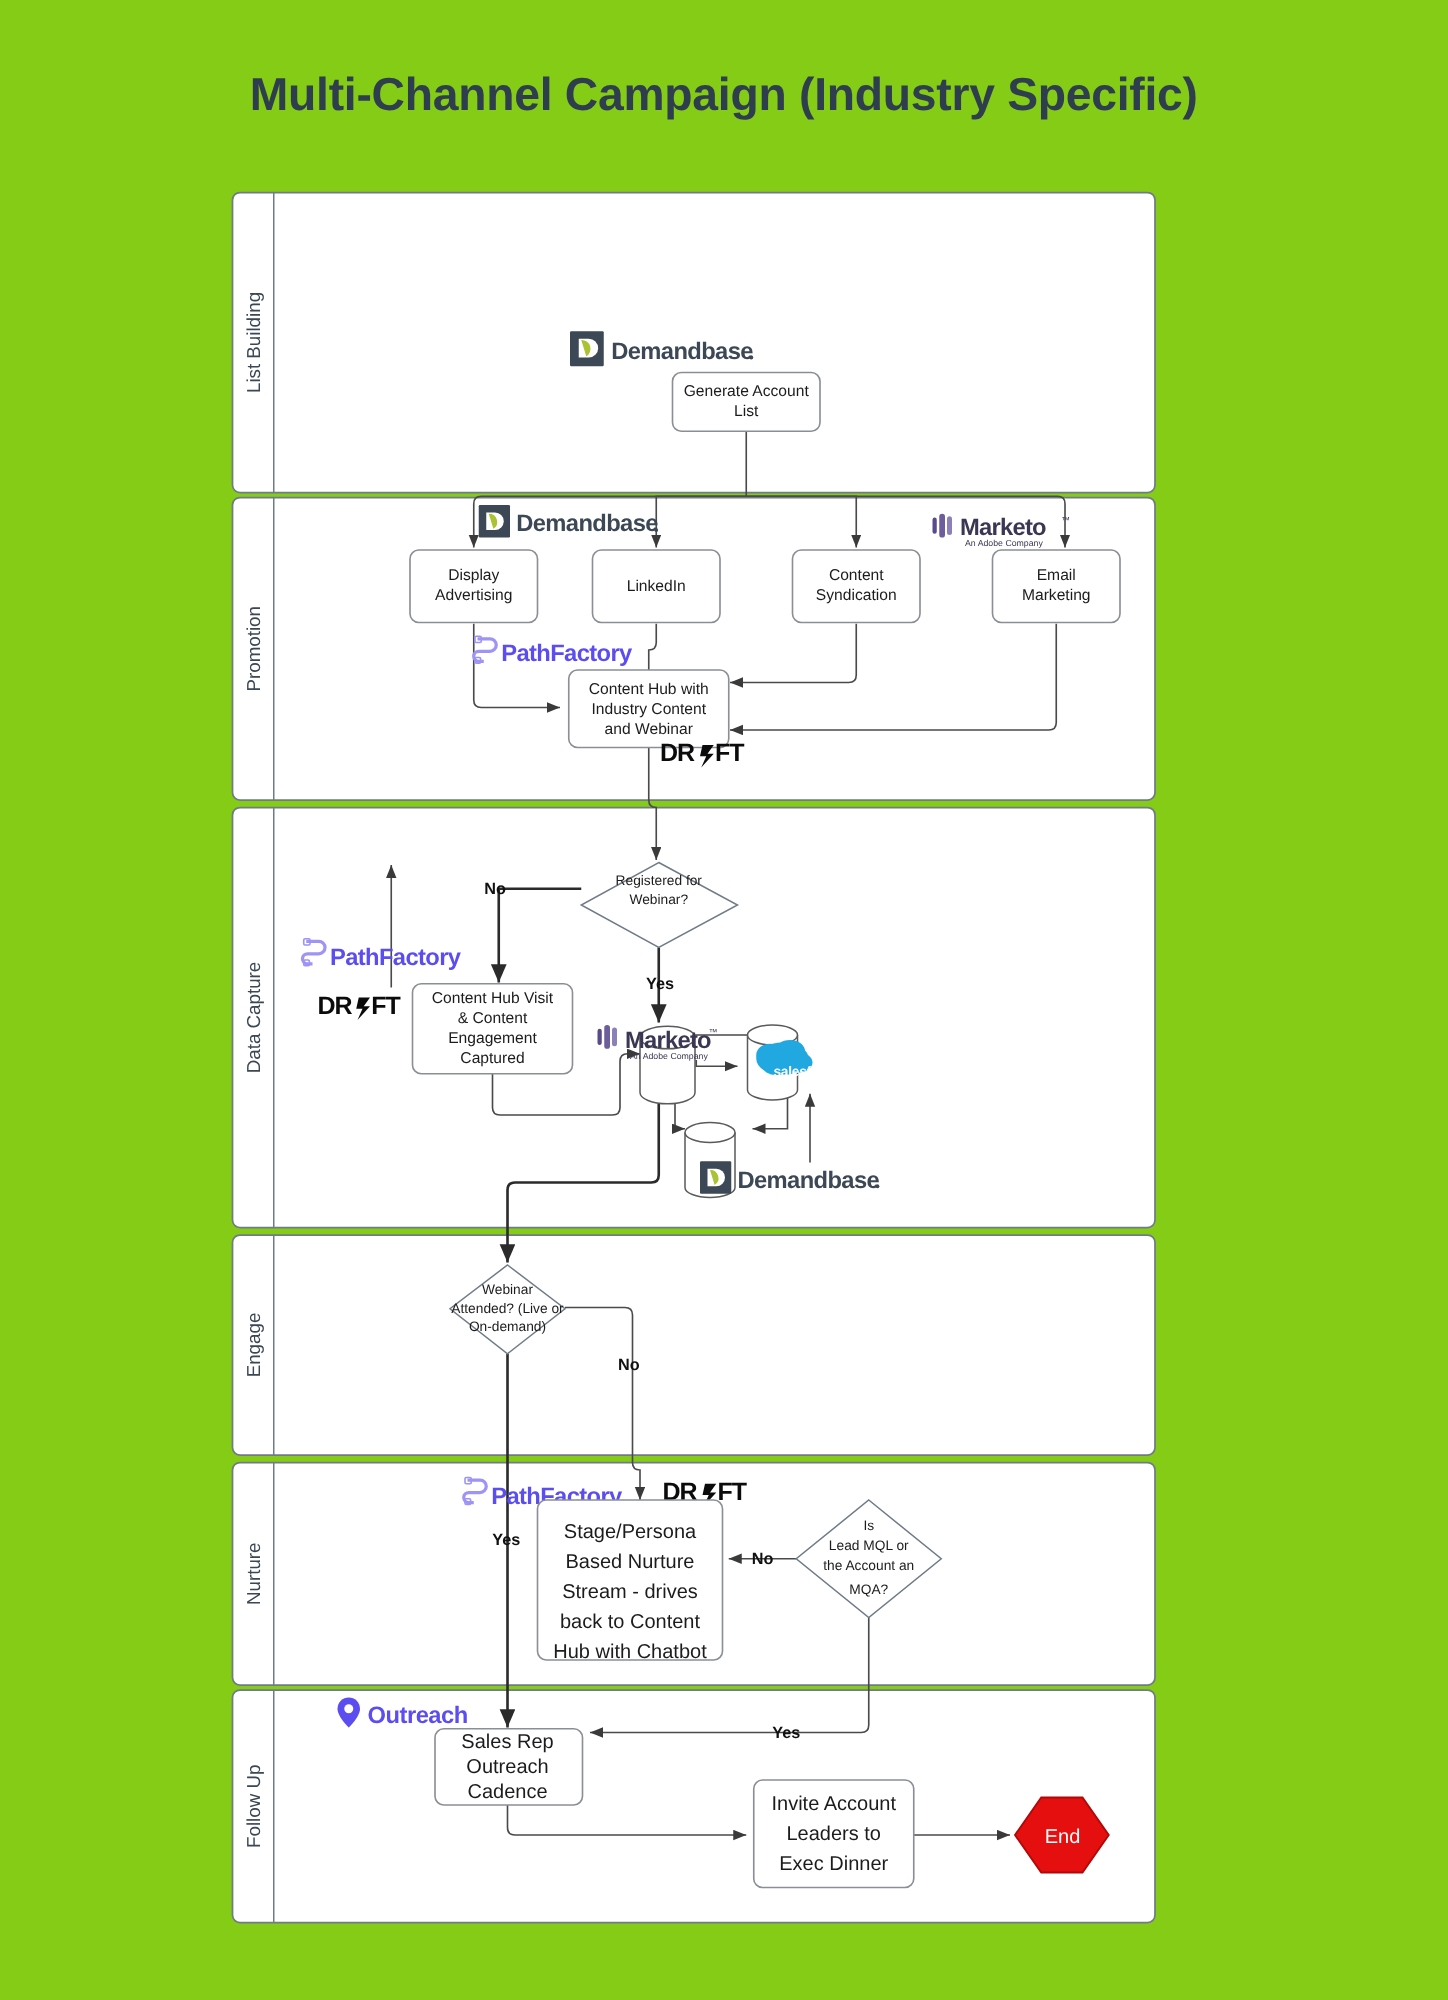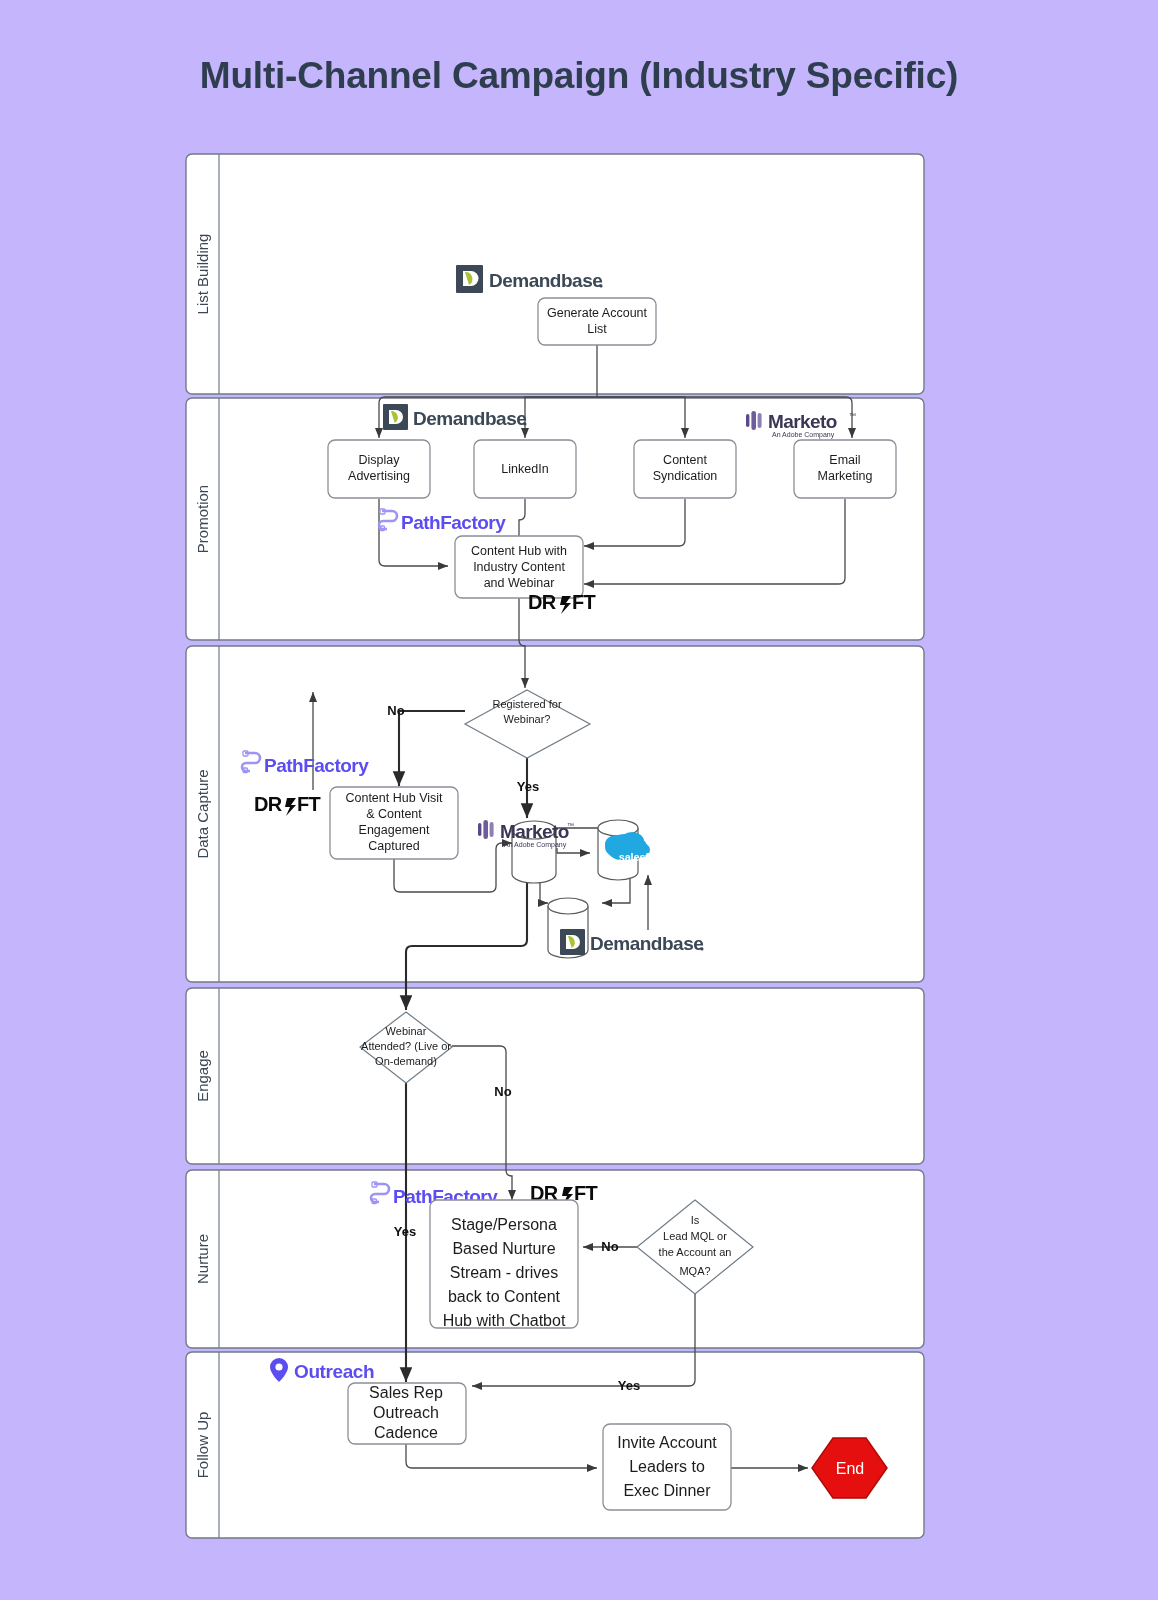--- a/index.html
+++ b/index.html
@@ -5,21 +5,21 @@
   html, body {
     margin: 0;
     padding: 0;
     background: #ffffff;
     font-family: "Liberation Sans", sans-serif;
   }
   #page {
     position: relative;
     width: 1158px;
     height: 1600px;
-    background: #c4b5fd;
+    background: #84cc16;
     overflow: hidden;
   }
   #title {
     position: absolute;
     left: 0;
     top: 55px;
     width: 1158px;
     text-align: center;
     font-size: 37px;
     font-weight: bold;

